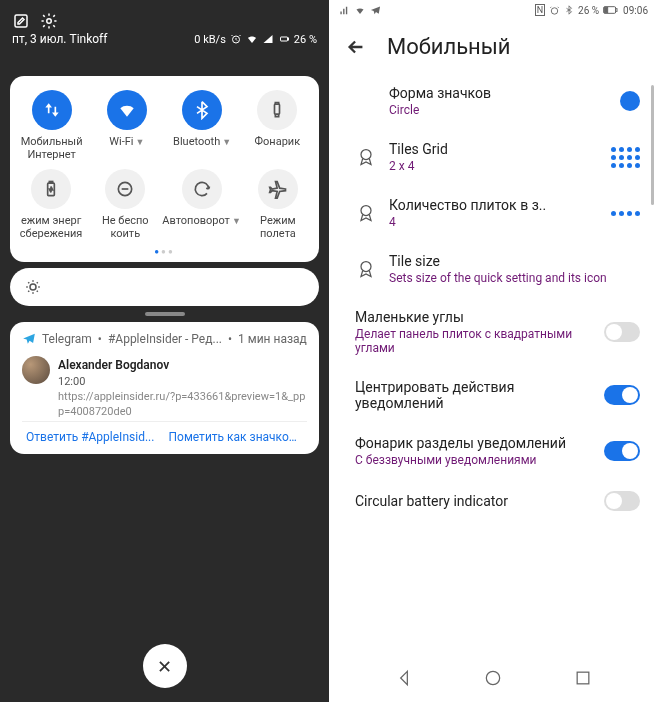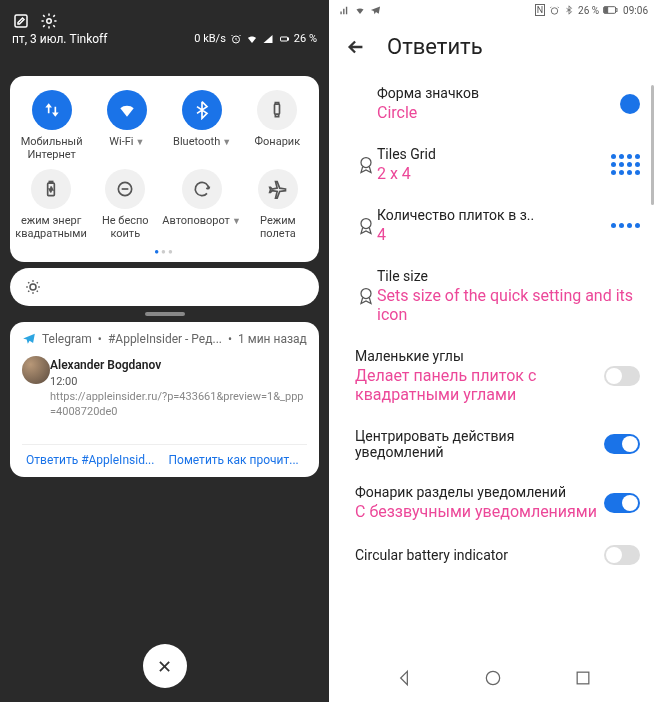--- a/index.html
+++ b/index.html
@@ -5,21 +5,21 @@
 * { margin: 0; padding: 0; box-sizing: border-box; font-family: -apple-system, Roboto, Arial, sans-serif; }
 body { background: #fff; width: 658px; height: 702px; display: flex; }
 
 
 .left { width: 329px; height: 702px; background: #2a2a2a; position: relative; overflow: hidden; }
 .statusbar-l { height: 70px; padding: 6px 12px; color: #fff; }
 .clock-row { display: flex; justify-content: space-between; align-items: flex-start; }
 .clock { font-size: 32px; font-weight: 300; }
 .sb-icons { display: flex; gap: 10px; margin-top: 6px; }
 .sb-ico { width: 18px; height: 18px; display: flex; align-items: center; justify-content: center; }
-.dateline { display: flex; justify-content: space-between; font-size: 12px; margin-top: 2px; align-items: flex-start; }
+.dateline { display: flex; justify-content: space-between; font-size: 12px; margin-top: 2px; align-items: center; }
 .dateline-r { display: flex; align-items: center; gap: 4px; font-size: 11px; }
 .dateline-r svg { width: 12px; height: 12px; }
 
 .qs-card { background: #fff; border-radius: 14px; margin: 6px 10px; padding: 10px 4px 6px; }
 .qs-row { display: flex; }
 .qs-tile { flex: 1; text-align: center; padding: 4px 0; }
 .qs-circ { width: 40px; height: 40px; border-radius: 50%; margin: 0 auto 6px; display: flex; align-items: center; justify-content: center; }
 .qs-on { background: #1a73e8; color: #fff; }
 .qs-off { background: #f0f0f0; color: #555; }
 .qs-lbl { font-size: 11px; color: #444; line-height: 1.15; display: flex; align-items: center; justify-content: center; gap: 2px; }
@@ -29,40 +29,40 @@
 .dots-ind .id { color: #ccc; }
 
 .bright-card { background: #fff; border-radius: 20px; margin: 6px 10px; padding: 10px 14px; display: flex; align-items: center; }
 .handle { width: 40px; height: 4px; background: #888; border-radius: 2px; margin: 4px auto; }
 
 .notif { background: #ffffff; border-radius: 14px; margin: 6px 10px; padding: 10px 12px; font-size: 12px; }
 .notif-hdr { display: flex; align-items: center; gap: 6px; color: #666; }
 .notif-title { font-weight: 600; color: #222; margin: 6px 0 2px 34px; }
 .notif-body { margin-left: 34px; color: #555; font-size: 11px; line-height: 1.4; }
 .notif-body .lnk { color: #888; word-break: break-all; }
-.notif-actions { display: flex; border-top: 1px solid #eee; margin-top: 24px; padding-top: 8px; }
+.notif-actions { display: flex; border-top: 1px solid #eee; margin-top: 1px; padding-top: 8px; }
 .notif-act { flex: 1; color: #1a73e8; font-size: 12px; text-align: left; overflow: hidden; white-space: nowrap; text-overflow: ellipsis; padding: 0 4px; }
 .avatar { width: 28px; height: 28px; border-radius: 50%; background: radial-gradient(circle at 30% 30%, #b89878, #5a4a3d); margin-left: 0; float: left; margin-top: 4px; }
 
 .close-fab { width: 44px; height: 44px; border-radius: 50%; background: #fff; position: absolute; bottom: 14px; left: 50%; transform: translateX(-50%); display: flex; align-items: center; justify-content: center; font-size: 18px; color: #333; }
 
 
 .right { width: 329px; height: 702px; background: #fff; position: relative; display: flex; flex-direction: column; }
 .sbar-r { display: flex; justify-content: space-between; padding: 4px 10px; font-size: 10px; color: #555; align-items: center; }
 .sbar-r-icons { display: flex; gap: 4px; align-items: center; }
 .hdr-r { display: flex; align-items: center; gap: 20px; padding: 14px 16px; }
 .hdr-title { font-size: 22px; font-weight: 400; color: #222; }
 .content-r { flex: 1; overflow: hidden; position: relative; padding-left: 4px; }
 .scroll-ind { position: absolute; right: 4px; top: 12px; width: 3px; height: 120px; background: #bbb; border-radius: 2px; }
 
-.setting { padding: 12px 18px 12px 22px; display: flex; align-items: center; gap: 0; }
+.setting { padding: 12px 18px 12px 22px; display: flex; align-items: center; gap: 12px; }
 .set-ico { width: 22px; display: flex; justify-content: center; color: #555; flex-shrink: 0; }
 .set-txt { flex: 1; min-width: 0; }
 .set-title { font-size: 14px; color: #222; }
-.set-sub { font-size: 16px; color: #ec4899; margin-top: 2px; }
+.set-sub { font-size: 12px; color: #701a75; margin-top: 2px; }
 .set-ctrl { flex-shrink: 0; }
 
 .blue-dot { width: 20px; height: 20px; border-radius: 50%; background: #1a73e8; }
 .dot-grid { display: flex; flex-direction: column; gap: 3px; }
 .dot-row-g { display: flex; gap: 3px; }
 .dg { width: 5px; height: 5px; border-radius: 50%; background: #1a73e8; }
 .dot-line { display: flex; gap: 3px; }
 
 .toggle { width: 36px; height: 20px; border-radius: 10px; position: relative; }
 .toggle.on { background: #1a73e8; }
@@ -158,21 +158,21 @@
       </div>
     <div class="qs-row" id="qs-row-2">
         <div class="qs-tile">
           <div class="qs-circ qs-off">
             <svg width="20" height="20" viewBox="0 0 24 24" fill="none" stroke="currentColor" stroke-width="2">
               <rect x="8" y="5" width="8" height="15" rx="1"></rect>
               <rect x="10" y="3" width="4" height="2"></rect>
               <path d="M12 9v3l-2 0 2 4v-3l2 0z" fill="currentColor"></path>
             </svg>
           </div>
-          <div class="qs-lbl">eжим энерг квадратными</div>
+          <div class="qs-lbl">eжим энерг сбережения</div>
         </div>
         <div class="qs-tile">
           <div class="qs-circ qs-off">
             <svg width="20" height="20" viewBox="0 0 24 24" fill="none" stroke="currentColor" stroke-width="2">
               <circle cx="12" cy="12" r="8"></circle>
               <path d="M8 12h8"></path>
             </svg>
           </div>
           <div class="qs-lbl">Не беспо коить</div>
         </div>
@@ -212,33 +212,33 @@
           <svg width="14" height="14" viewBox="0 0 24 24" fill="#2da5e1">
             <path d="M22 3L2 11l6 2 2 7 3-5 6 4z"></path>
           </svg>
         </span>
       <span>Telegram</span>
       <span>•</span>
       <span>#AppleInsider - Ред...</span>
       <span>•</span>
       <span>1 мин назад</span>
     </div>
-    <div style="display:flex;margin-top:6px">
+    <div style="display:flex;gap:8px;margin-top:6px">
       <div class="avatar"></div>
       <div style="flex:1">
         <div class="notif-title" style="margin-left:0">Alexander Bogdanov</div>
         <div class="notif-body" style="margin-left:0">
           <div>12:00</div>
           <div class="lnk">https://appleinsider.ru/?p=433661&amp;preview=1&amp;_ppp=4008720de0</div>
         </div>
       </div>
     </div>
     <div class="notif-actions">
       <div class="notif-act">Ответить #AppleInsid...</div>
-      <div class="notif-act">Пометить как прочит...</div>
+      <div class="notif-act">Пометить как значков...</div>
     </div>
   </div>
 
   <div class="close-fab">
     <span>✕</span>
   </div>
 </div>
 
 <div class="right">
   <div class="sbar-r">
@@ -271,21 +271,21 @@
       <span>09:06</span>
     </span>
   </div>
 
   <div class="hdr-r">
     <span>
         <svg width="22" height="22" viewBox="0 0 24 24" fill="none" stroke="#333" stroke-width="2.5">
           <path d="M19 12H5M11 18l-6-6 6-6"></path>
         </svg>
       </span>
-    <span class="hdr-title">Ответить</span>
+    <span class="hdr-title">Мобильный</span>
   </div>
 
   <div class="content-r">
     <div class="scroll-ind"></div>
 
     <div class="setting">
       <div class="set-ico"></div>
       <div class="set-txt">
         <div class="set-title">Форма значков</div>
         <div class="set-sub">Circle</div>

